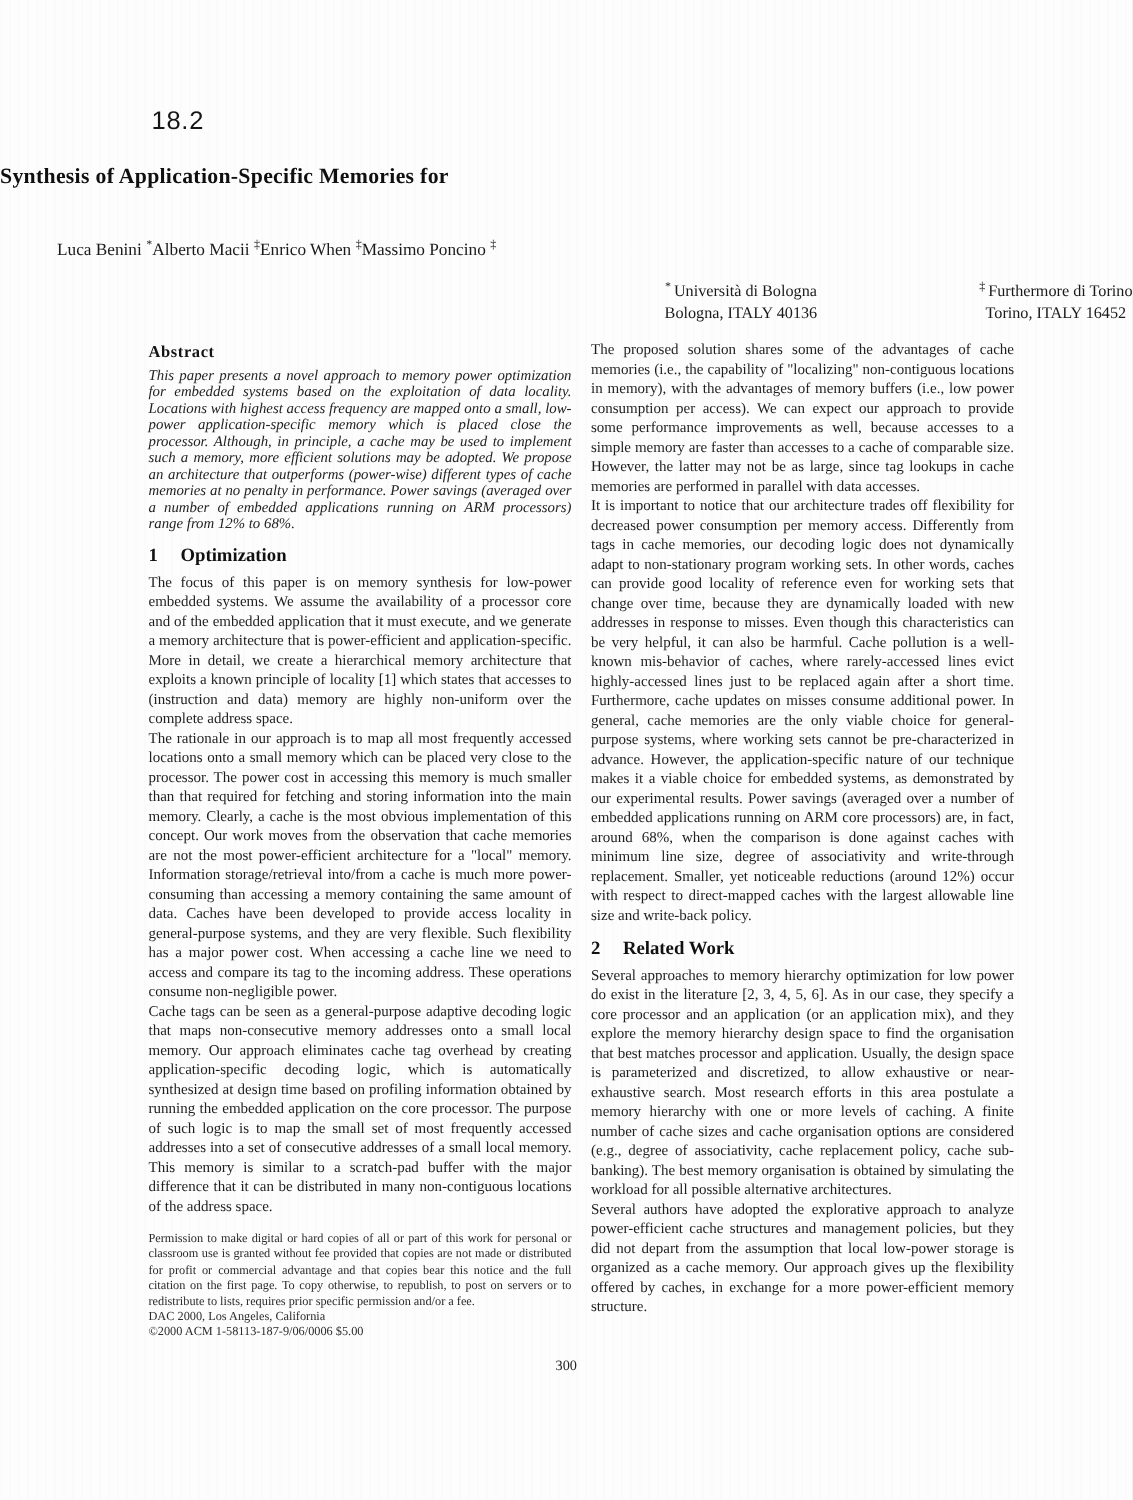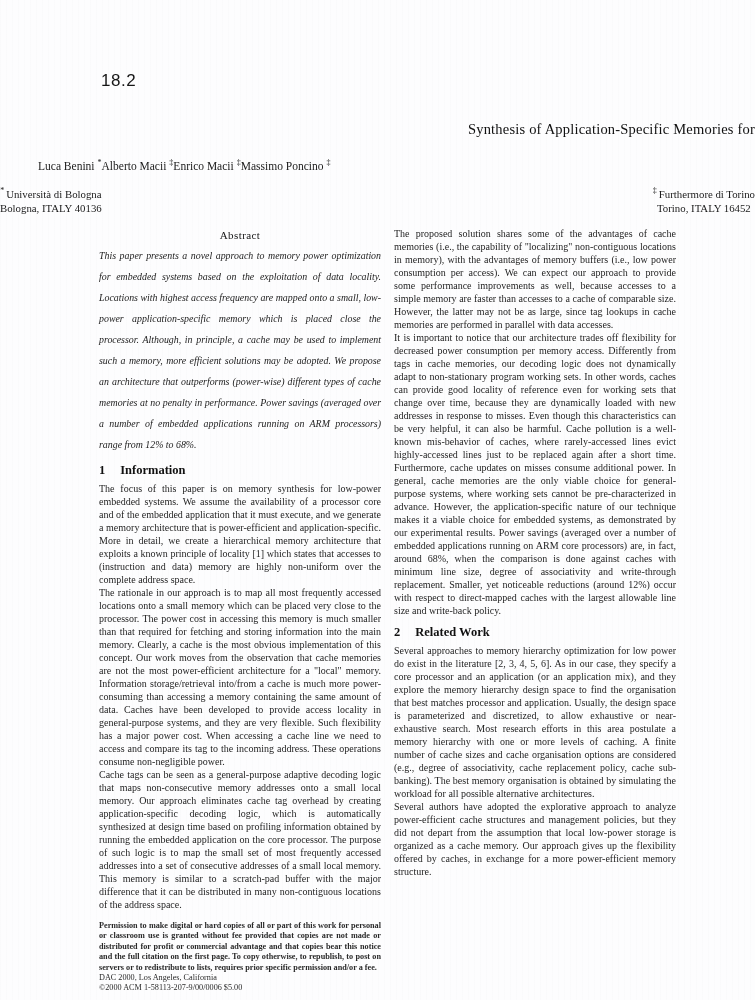--- a/index.html
+++ b/index.html
@@ -26,27 +26,26 @@
     font-family: "Liberation Sans", "DejaVu Sans", sans-serif;
     font-size: 17px;
     letter-spacing: 0.5px;
     color: #161616;
   }
   .title-block {
     position: absolute;
     top: 109px;
     left: 0;
     width: 100%;
-    text-align: right;
-    font-weight: normal;
+    text-align: left;
+    font-weight: bold;
     font-size: 14.5px;
     line-height: 19px;
     color: #101010;
     letter-spacing: 0.2px;
-    margin-top: 11px;
   }
   .authors-row {
     position: absolute;
     top: 158px;
     left: 0;
     width: 100%;
     display: flex;
     justify-content: flex-start;
     font-size: 11.5px;
     color: #1a1a1a;
@@ -55,21 +54,21 @@
   .author sup {
     font-size: 8px;
     margin-left: 3px;
   }
   .affiliations-row {
     position: absolute;
     top: 184px;
     left: 0;
     width: 100%;
     display: flex;
-    justify-content: space-between;
+    justify-content: flex-end;
     gap: 108px;
     font-size: 10.8px;
     line-height: 14.5px;
     color: #1a1a1a;
   }
   .affiliation {
     text-align: center;
   }
   .affiliation sup {
     font-size: 8px;
@@ -80,31 +79,31 @@
     top: 227px;
     left: 99px;
     width: 578px;
     display: flex;
     gap: 13px;
   }
   .col {
     width: 282px;
   }
   .abstract-heading {
-    text-align: center;
-    font-weight: normal;
+    text-align: left;
+    font-weight: bold;
     font-size: 11px;
     margin: 2px 0 4px 0;
     letter-spacing: 0.4px;
     color: #141414;
   }
   .abstract-text {
     font-style: italic;
     font-size: 9.9px;
-    line-height: 21px;
+    line-height: 11px;
     text-align: justify;
     margin: 0;
     color: #222;
   }
   .section-heading {
     font-size: 12.5px;
     font-weight: bold;
     margin: 8px 0 4px 0;
     color: #111;
   }
@@ -123,21 +122,20 @@
     margin-top: 10px;
     font-size: 8.2px;
     line-height: 10.4px;
     color: #2a2a2a;
   }
   .footnote p {
     margin: 0;
   }
   .footnote .permission {
     text-align: justify;
-    font-weight: bold;
   }
   .page-number {
     position: absolute;
     top: 906px;
     left: 0;
     width: 100%;
     text-align: center;
     font-size: 9.5px;
     color: #222;
   }
@@ -149,21 +147,21 @@
 
   <div class="session-number">18.2</div>
 
   <div class="title-block">
     <div>Synthesis of Application-Specific Memories for</div>
   </div>
 
   <div class="authors-row">
     <span class="author"><span>Luca Benini</span><sup>*</sup></span>
     <span class="author"><span>Alberto Macii</span><sup>‡</sup></span>
-    <span class="author"><span>Enrico Macii</span><sup>‡</sup></span>
+    <span class="author"><span>Enrico When</span><sup>‡</sup></span>
     <span class="author"><span>Massimo Poncino</span><sup>‡</sup></span>
   </div>
 
   <div class="affiliations-row">
     <div class="affiliation">
       <div><sup>*</sup><span>Università di Bologna</span></div>
       <div>Bologna, ITALY 40136</div>
     </div>
     <div class="affiliation">
       <div><sup>‡</sup><span>Furthermore di Torino</span></div>
@@ -171,40 +169,41 @@
     </div>
   </div>
 
   <div class="columns">
 
     <div class="col">
       <div class="abstract-heading">Abstract</div>
       <p class="abstract-text">This paper presents a novel approach to memory power optimization for embedded systems based on the exploitation of data locality. Locations with highest access frequency are mapped onto a small, low-power application-specific memory which is placed close the processor. Although, in principle, a cache may be used to implement such a memory, more efficient solutions may be adopted. We propose an architecture that outperforms (power-wise) different types of cache memories at no penalty in performance. Power savings (averaged over a number of embedded applications running on ARM processors) range from 12% to 68%.</p>
 
       <div class="section-heading">
-        <span class="sec-num">1</span><span>Information</span>
+        <span class="sec-num">1</span><span>Optimization</span>
       </div>
       <p class="body-par">The focus of this paper is on memory synthesis for low-power embedded systems. We assume the availability of a processor core and of the embedded application that it must execute, and we generate a memory architecture that is power-efficient and application-specific. More in detail, we create a hierarchical memory architecture that exploits a known principle of locality [1] which states that accesses to (instruction and data) memory are highly non-uniform over the complete address space.</p>
       <p class="body-par">The rationale in our approach is to map all most frequently accessed locations onto a small memory which can be placed very close to the processor. The power cost in accessing this memory is much smaller than that required for fetching and storing information into the main memory. Clearly, a cache is the most obvious implementation of this concept. Our work moves from the observation that cache memories are not the most power-efficient architecture for a "local" memory. Information storage/retrieval into/from a cache is much more power-consuming than accessing a memory containing the same amount of data. Caches have been developed to provide access locality in general-purpose systems, and they are very flexible. Such flexibility has a major power cost. When accessing a cache line we need to access and compare its tag to the incoming address. These operations consume non-negligible power.</p>
       <p class="body-par">Cache tags can be seen as a general-purpose adaptive decoding logic that maps non-consecutive memory addresses onto a small local memory. Our approach eliminates cache tag overhead by creating application-specific decoding logic, which is automatically synthesized at design time based on profiling information obtained by running the embedded application on the core processor. The purpose of such logic is to map the small set of most frequently accessed addresses into a set of consecutive addresses of a small local memory. This memory is similar to a scratch-pad buffer with the major difference that it can be distributed in many non-contiguous locations of the address space.</p>
 
       <div class="footnote">
         <p class="permission">Permission to make digital or hard copies of all or part of this work for personal or classroom use is granted without fee provided that copies are not made or distributed for profit or commercial advantage and that copies bear this notice and the full citation on the first page. To copy otherwise, to republish, to post on servers or to redistribute to lists, requires prior specific permission and/or a fee.</p>
         <p>DAC 2000, Los Angeles, California</p>
-        <p>©2000 ACM 1-58113-207-9/00/0006 $5.00</p>
+        <p>©2000 ACM 1-58113-187-9/06/0006 $5.00</p>
       </div>
     </div>
 
     <div class="col">
       <p class="body-par">The proposed solution shares some of the advantages of cache memories (i.e., the capability of "localizing" non-contiguous locations in memory), with the advantages of memory buffers (i.e., low power consumption per access). We can expect our approach to provide some performance improvements as well, because accesses to a simple memory are faster than accesses to a cache of comparable size. However, the latter may not be as large, since tag lookups in cache memories are performed in parallel with data accesses.</p>
       <p class="body-par">It is important to notice that our architecture trades off flexibility for decreased power consumption per memory access. Differently from tags in cache memories, our decoding logic does not dynamically adapt to non-stationary program working sets. In other words, caches can provide good locality of reference even for working sets that change over time, because they are dynamically loaded with new addresses in response to misses. Even though this characteristics can be very helpful, it can also be harmful. Cache pollution is a well-known mis-behavior of caches, where rarely-accessed lines evict highly-accessed lines just to be replaced again after a short time. Furthermore, cache updates on misses consume additional power. In general, cache memories are the only viable choice for general-purpose systems, where working sets cannot be pre-characterized in advance. However, the application-specific nature of our technique makes it a viable choice for embedded systems, as demonstrated by our experimental results. Power savings (averaged over a number of embedded applications running on ARM core processors) are, in fact, around 68%, when the comparison is done against caches with minimum line size, degree of associativity and write-through replacement. Smaller, yet noticeable reductions (around 12%) occur with respect to direct-mapped caches with the largest allowable line size and write-back policy.</p>
 
       <div class="section-heading">
         <span class="sec-num">2</span><span>Related Work</span>
       </div>
       <p class="body-par">Several approaches to memory hierarchy optimization for low power do exist in the literature [2, 3, 4, 5, 6]. As in our case, they specify a core processor and an application (or an application mix), and they explore the memory hierarchy design space to find the organisation that best matches processor and application. Usually, the design space is parameterized and discretized, to allow exhaustive or near-exhaustive search. Most research efforts in this area postulate a memory hierarchy with one or more levels of caching. A finite number of cache sizes and cache organisation options are considered (e.g., degree of associativity, cache replacement policy, cache sub-banking). The best memory organisation is obtained by simulating the workload for all possible alternative architectures.</p>
       <p class="body-par">Several authors have adopted the explorative approach to analyze power-efficient cache structures and management policies, but they did not depart from the assumption that local low-power storage is organized as a cache memory. Our approach gives up the flexibility offered by caches, in exchange for a more power-efficient memory structure.</p>
     </div>
 
   </div>
 
+  <div class="page-number">300</div>
 
 </div>
 
 </body></html>

